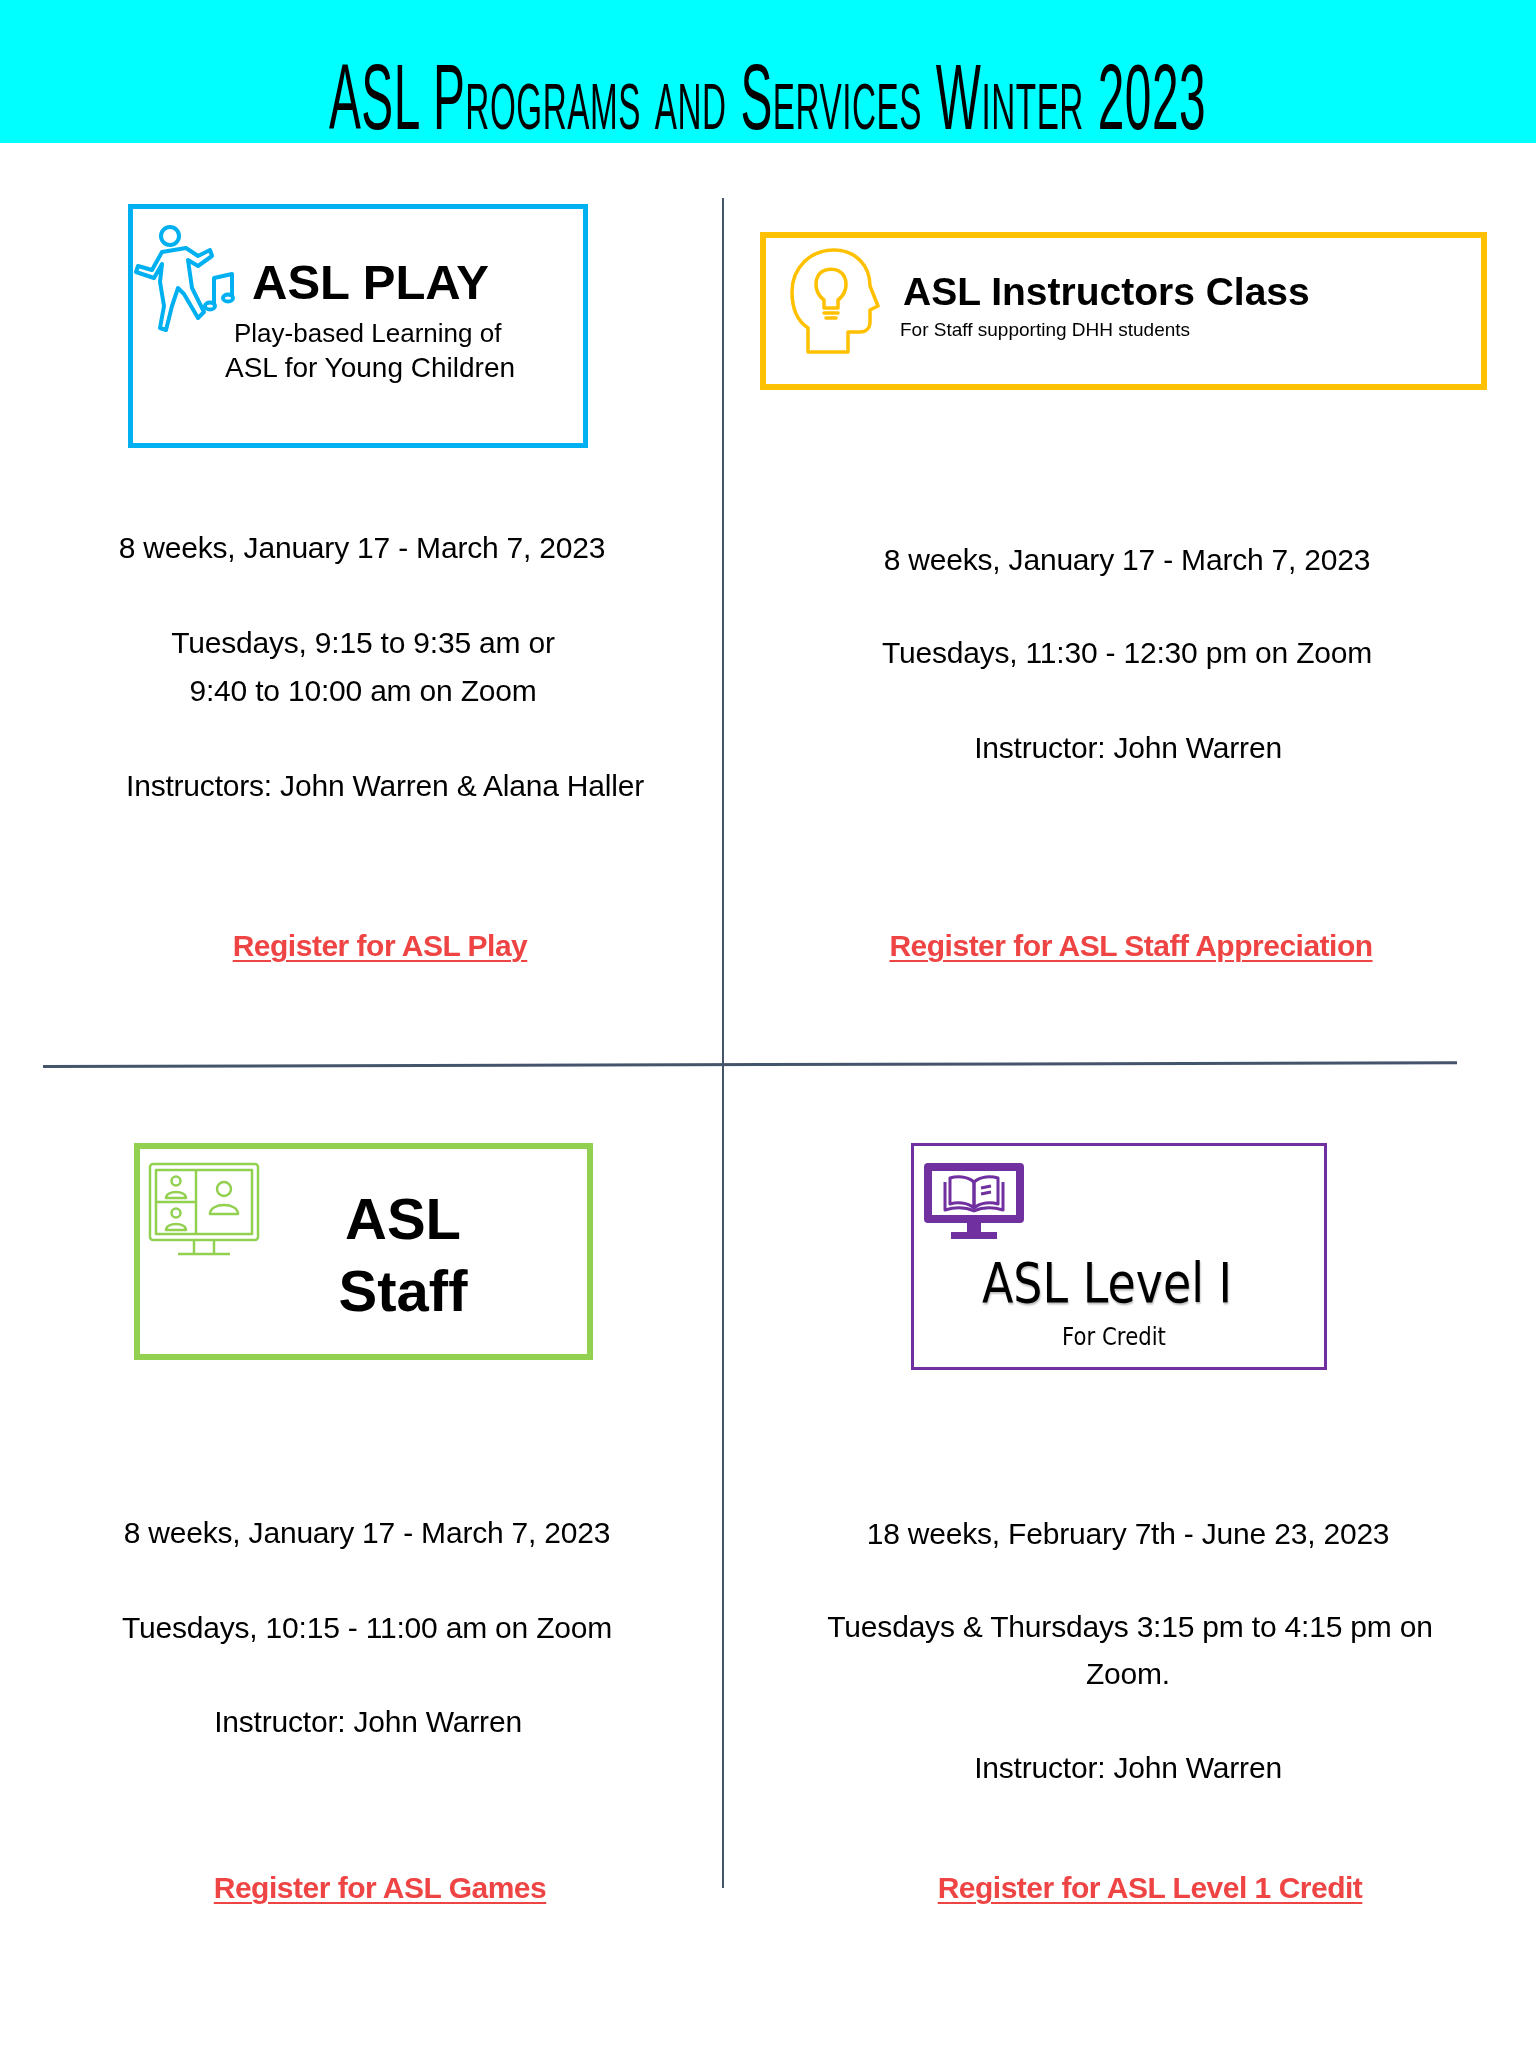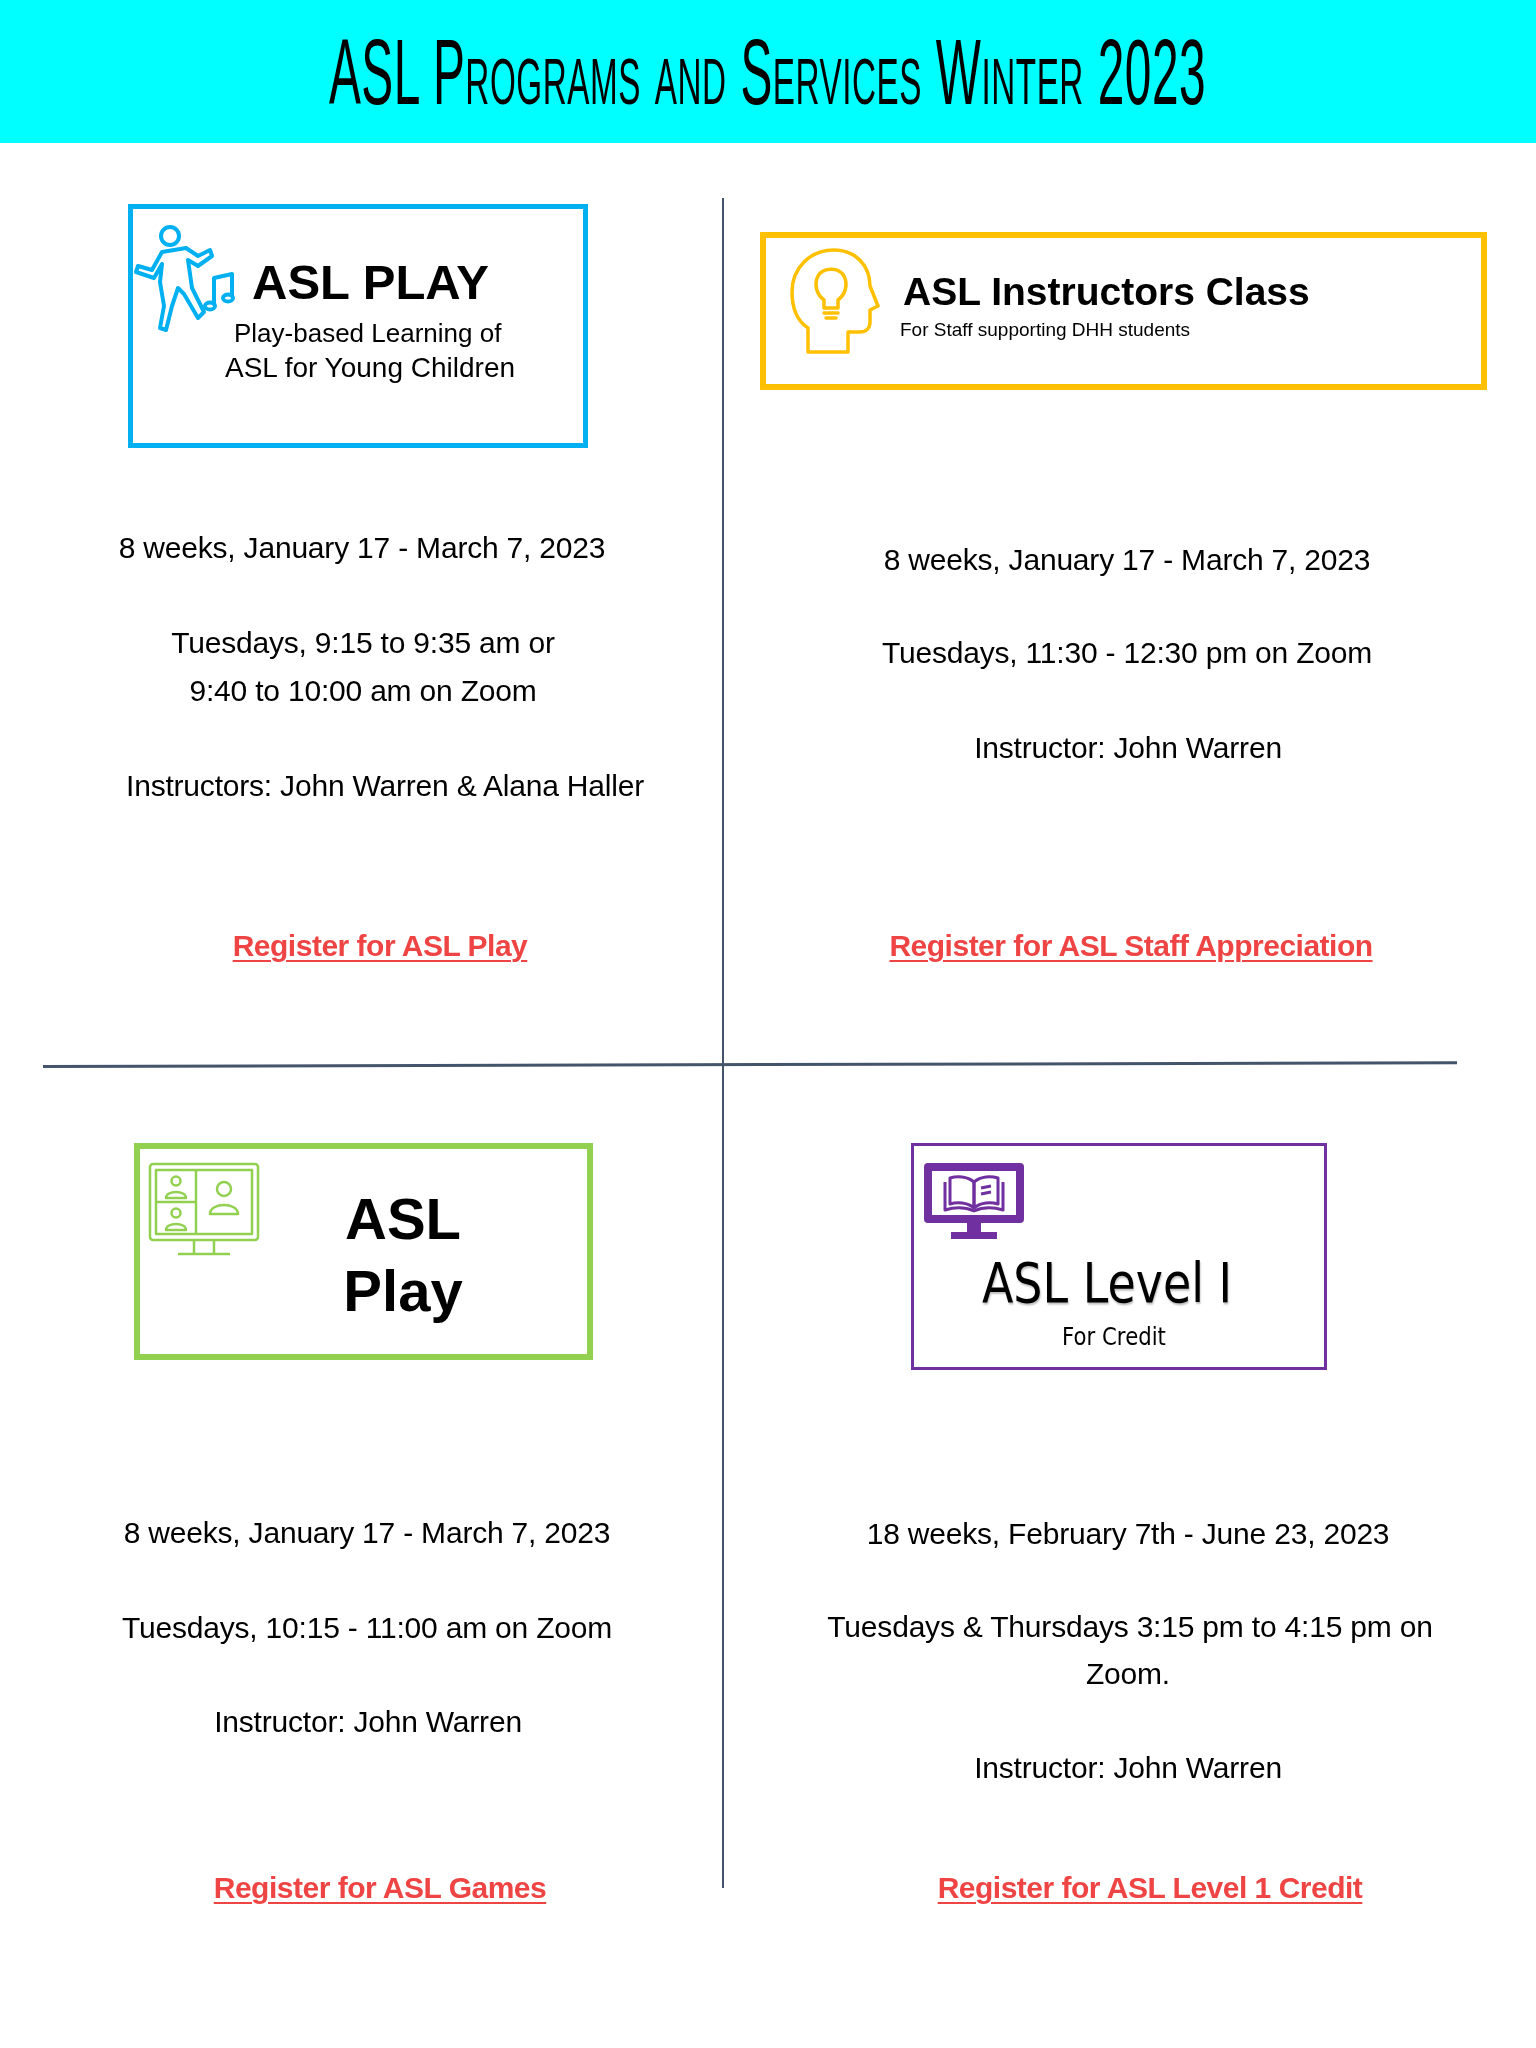--- a/index.html
+++ b/index.html
@@ -1,18 +1,18 @@
 <!DOCTYPE html>
 <html><head>
 <meta charset="utf-8">
 <style>
   html, body { margin:0; padding:0; }
   body { width:1536px; height:2048px; position:relative; background:#ffffff; overflow:hidden; font-family:"Liberation Sans", sans-serif; color:#000; }
   .banner { position:absolute; left:0; top:0; width:1536px; height:143px; background:#00ffff; }
-  .banner-title { position:absolute; left:0; top:0; width:1536px; height:143px; display:flex; align-items:center; justify-content:center; }
+  .banner-title { position:absolute; left:0; top:0; width:1536px; height:143px; display:flex; align-items:flex-end; justify-content:center; }
   .banner-title span { display:inline-block; font-family:"Liberation Sans Narrow","Liberation Sans", sans-serif; font-variant:small-caps; font-size:92px; font-weight:normal; letter-spacing:1px; transform:scaleX(0.52); transform-origin:center; white-space:nowrap; line-height:1; }
   .vline { position:absolute; left:722px; top:198px; width:2px; height:1690px; background:#44546a; }
   .hline { position:absolute; left:43px; top:1065px; width:1414px; height:3px; background:#44546a; transform:rotate(-0.15deg); transform-origin:left center; }
   .card-box { position:absolute; box-sizing:border-box; background:#fff; }
   .box-play { left:128px; top:204px; width:460px; height:244px; border:5px solid #00b0f0; }
   .box-appr { left:760px; top:232px; width:727px; height:158px; border:6px solid #ffc000; }
   .box-games { left:134px; top:1143px; width:459px; height:217px; border:6px solid #92d050; }
   .box-level { left:911px; top:1143px; width:416px; height:227px; border:3px solid #7030a0; }
   .abs { position:absolute; }
   .box-title-bold { font-family:"Liberation Sans", sans-serif; font-weight:bold; white-space:nowrap; line-height:1; }
@@ -87,21 +87,21 @@
       <circle cx="28" cy="51" r="4.5"></circle>
       <path d="M18 68 C18 60 38 60 38 68 Z"></path>
       <circle cx="76" cy="27" r="7"></circle>
       <path d="M62 52 C62 40 90 40 90 52 Z"></path>
       <line x1="46" y1="78" x2="46" y2="92"></line>
       <line x1="66" y1="78" x2="66" y2="92"></line>
       <line x1="30" y1="92" x2="82" y2="92"></line>
     </svg>
   </div>
   <div class="abs box-title-bold" style="left:403px;top:1190px;font-size:58px;transform:translateX(-50%);text-align:center;">ASL</div>
-  <div class="abs box-title-bold" style="left:403px;top:1262px;font-size:58px;transform:translateX(-50%);">Play</div>
+  <div class="abs box-title-bold" style="left:403px;top:1262px;font-size:58px;transform:translateX(-50%);">Staff</div>
 
   <div class="info" style="left:367px;top:1533px;">8  weeks, January 17 - March 7, 2023</div>
   <div class="info" style="left:367px;top:1628px;">Tuesdays, 10:15 - 11:00 am  on Zoom</div>
   <div class="info" style="left:368px;top:1722px;">Instructor: John Warren</div>
   <a class="link" style="left:380px;top:1888px;">Register for ASL Games</a>
 </section>
 
 <section>
   <div class="card-box box-level"></div>
   <div class="abs" style="left:923px;top:1162px;width:102px;height:78px;">

